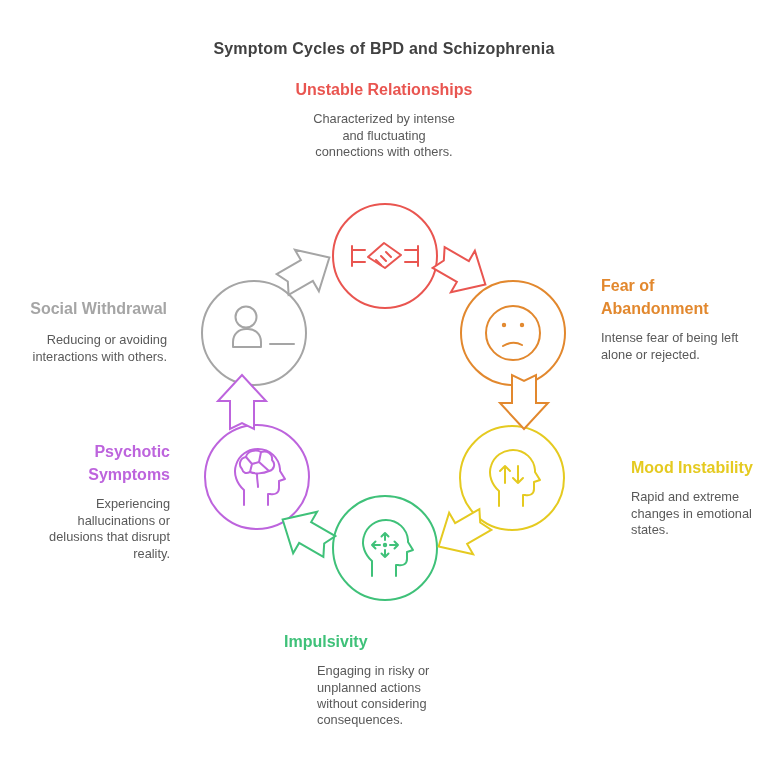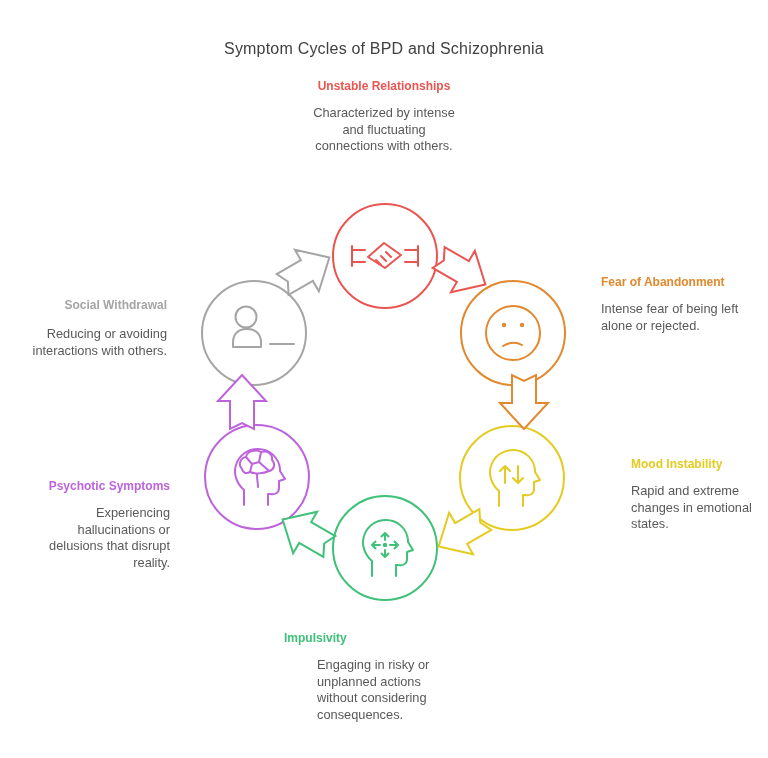--- a/index.html
+++ b/index.html
@@ -3,37 +3,37 @@
 <meta charset="utf-8">
 <style>
   html,body { margin:0; padding:0; background:#ffffff; }
   .canvas {
     position:relative; width:768px; height:758px; margin:0 auto;
     background:#ffffff; overflow:hidden;
     font-family:"Liberation Sans", sans-serif;
   }
   .page-title {
     position:absolute; top:40px; left:0; width:100%;
-    text-align:center; font-size:16px; font-weight:400;
+    text-align:center; font-size:16px; font-weight:700;
     color:#414141; margin:0; letter-spacing:.2px;
   }
   .diagram-svg { position:absolute; left:0; top:0; width:768px; height:758px; }
 
   .node-text { position:absolute; }
-  .node-text h3 { margin:0 0 10px 0; font-size:12px; font-weight:700; line-height:1.45; }
+  .node-text h3 { margin:0 0 10px 0; font-size:16px; font-weight:700; line-height:1.45; }
   .node-text p  { margin:0; font-size:12.8px; line-height:1.28; color:#595959; }
 
   .t-top      { left:264px; top:78px;  width:240px; text-align:center; }
   .t-top p    { max-width:152px; margin:0 auto; }
   .t-ur       { left:601px; top:274px; width:152px; text-align:left; }
   .t-lr       { left:631px; top:456px; width:145px; text-align:left; }
   .t-lr p     { max-width:132px; }
   .t-bottom   { left:284px; top:630px; width:200px; }
   .t-bottom p { max-width:134px; margin:0 auto; }
-  .t-ll       { right:598px; top:478px; width:142px; text-align:right; }
+  .t-ll       { right:598px; top:440px; width:142px; text-align:right; }
   .t-ul       { right:601px; top:297px; width:172px; text-align:right; }
   .t-ul h3    { margin-bottom:12px; }
 </style>
 </head>
 <body>
 
 <div class="canvas">
 
   <h1 class="page-title">Symptom Cycles of BPD and Schizophrenia</h1>
 

